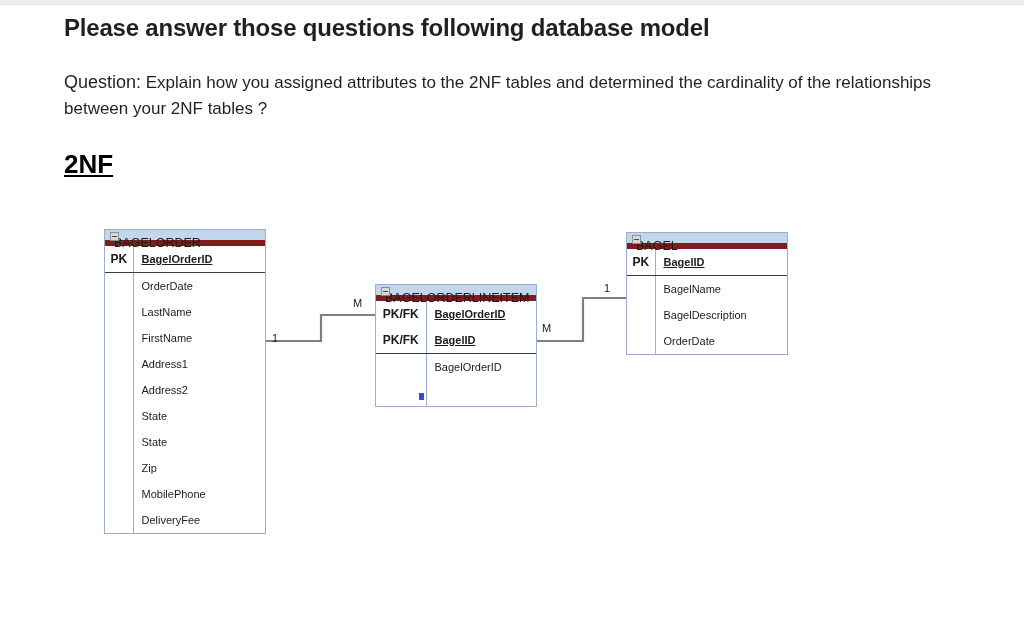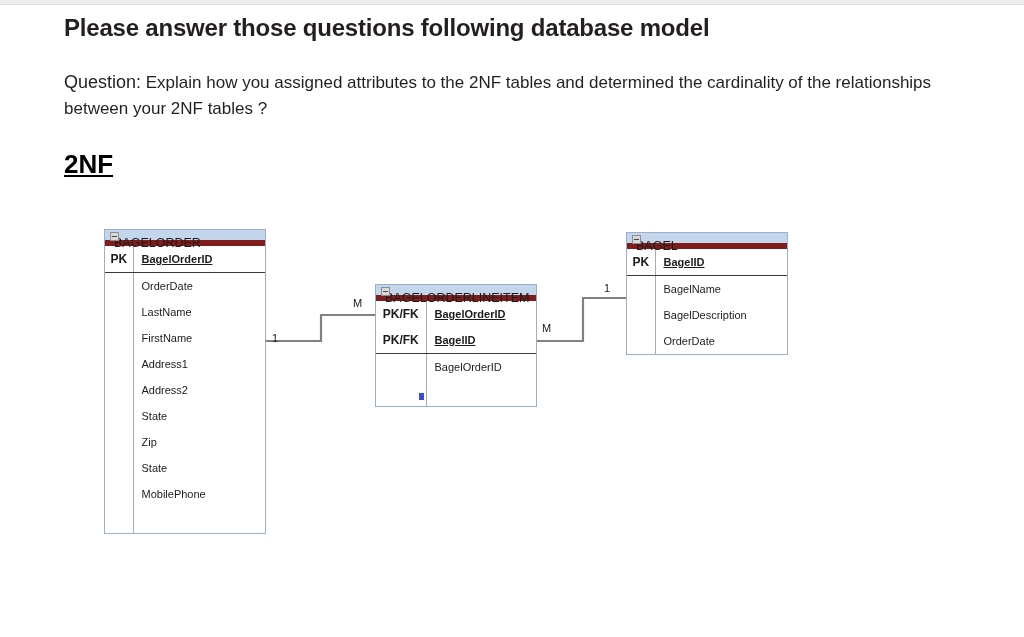--- a/index.html
+++ b/index.html
@@ -233,32 +233,33 @@
       <div class="row">
         <div class="key-cell"></div>
         <div class="attr-cell">Address2</div>
       </div>
       <div class="row">
         <div class="key-cell"></div>
         <div class="attr-cell">State</div>
       </div>
       <div class="row">
         <div class="key-cell"></div>
+        <div class="attr-cell">State</div>
+      </div>
+      <div class="row">
+        <div class="key-cell"></div>
         <div class="attr-cell">Zip</div>
       </div>
       <div class="row">
         <div class="key-cell"></div>
-        <div class="attr-cell">State</div>
-      </div>
-      <div class="row">
-        <div class="key-cell"></div>
         <div class="attr-cell">MobilePhone</div>
       </div>
       <div class="row">
         <div class="key-cell"></div>
+        <div class="attr-cell">DeliveryFee</div>
       </div>
     </div>
   </div>
 
   <div class="entity e-lineitem" style="left:375px; top:284px; width:162px;">
     <div class="entity-header">
       <span class="collapse-icon"></span>
       <span>BAGELORDERLINEITEM</span>
     </div>
     <div class="entity-body">

